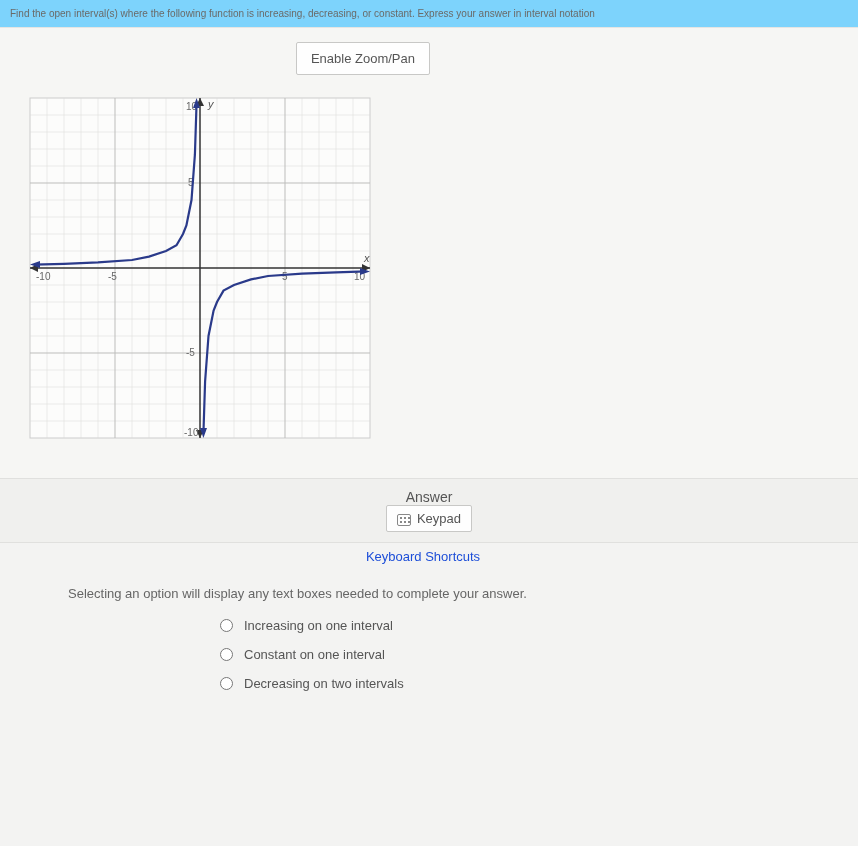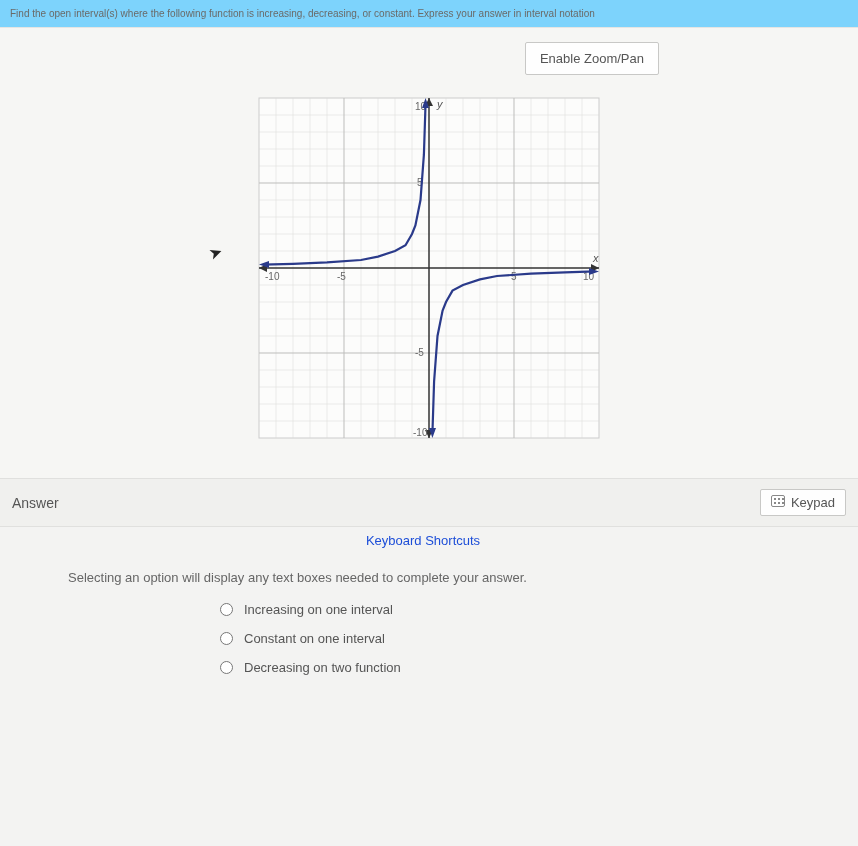--- a/index.html
+++ b/index.html
@@ -15,21 +15,20 @@
     font-size: 10px;
     color: #6a6a68;
     padding: 8px 10px;
     background: #7dd3fc;
     border-bottom: 1px solid #e5e5e3;
   }
   .graph-section {
     position: relative;
     padding: 20px 0 30px 0;
     display: flex;
-    justify-content: center;
     background: #f6f6f4;
   }
   .graph-wrapper {
     position: relative;
     width: 400px;
   }
   .zoom-btn {
     position: absolute;
     top: -6px;
     right: -30px;
@@ -46,28 +45,29 @@
     margin: 40px auto 0 auto;
   }
   .answer-bar {
     display: flex;
     align-items: center;
     justify-content: space-between;
     padding: 10px 12px;
     border-top: 1px solid #e0e0de;
     border-bottom: 1px solid #e0e0de;
     background: #f0f0ee;
+    flex-direction: column;
   }
   .answer-title {
     font-size: 14px;
     color: #555;
   }
   .keypad-btn {
     display: inline-flex;
-    align-items: flex-start;
+    align-items: flex-end;
     gap: 6px;
     background: #fefefe;
     border: 1px solid #c8c8c6;
     color: #555;
     font-size: 13px;
     padding: 5px 10px;
     border-radius: 2px;
     cursor: pointer;
   }
   .kbd-shortcuts {
@@ -236,15 +236,15 @@
   <label class="option">
     <input type="radio" name="ans" style="">
     <span>Increasing on one interval</span>
   </label>
   <label class="option">
     <input type="radio" name="ans" style="">
     <span>Constant on one interval</span>
   </label>
   <label class="option">
     <input type="radio" name="ans" style="">
-    <span>Decreasing on two function</span>
+    <span>Decreasing on two intervals</span>
   </label>
 </div>
 
 </body></html>

